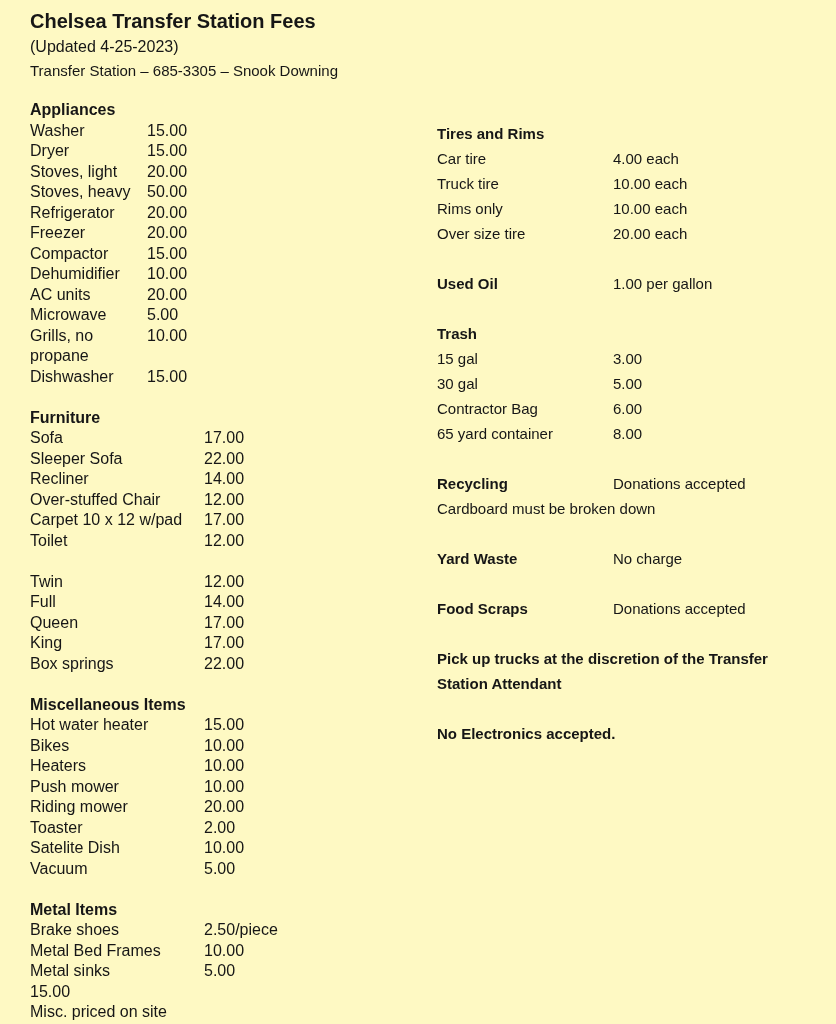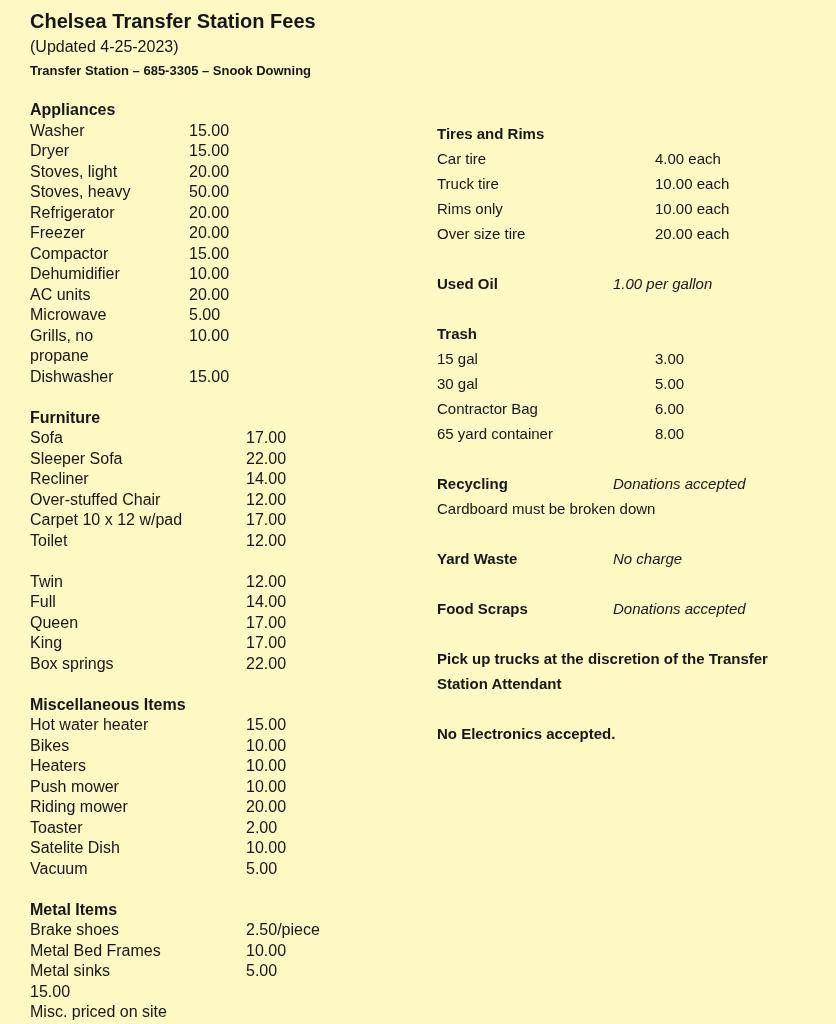--- a/index.html
+++ b/index.html
@@ -9,47 +9,47 @@
     width: 836px;
     height: 1024px;
     background: #fef9c3;
     color: #161616;
     font-family: "Liberation Sans", sans-serif;
     overflow: hidden;
   }
   .doc-header { position: absolute; left: 30px; top: 9px; }
   .doc-title   { font-size: 20px; font-weight: 700; line-height: 25px; }
   .doc-updated { font-size: 16px; font-weight: 400; line-height: 25px; }
-  .doc-contact { font-size: 13px; font-weight: 700; line-height: 24px; }
+  .doc-contact { font-size: 15px; font-weight: 400; line-height: 24px; }
 
   
   #left-col {
     position: absolute;
     left: 30px; top: 100px; width: 392px;
     font-size: 16px; line-height: 20.5px;
   }
   .fee-section { margin-bottom: 20.5px; --label-w: 174px; }
   .fee-section:last-child { margin-bottom: 0; }
   .sec-appliances { --label-w: 117px; }
   .sec-title { font-weight: 700; }
-  .fee-row { display: flex; gap: 42px; }
+  .fee-row { display: flex; }
   .fee-label { flex: none; width: var(--label-w); }
   .fee-price { flex: none; white-space: nowrap; }
 
   
   #right-col {
     position: absolute;
     left: 437px; top: 121px; width: 355px;
     font-size: 15px; line-height: 25px;
   }
   #right-col > div { margin-bottom: 25px; --label-w: 176px; }
   #right-col > div:last-child { margin-bottom: 0; }
   .inline-row { display: flex; }
   .inline-title { flex: none; width: var(--label-w); font-weight: 700; }
-  .inline-value { flex: 1; font-style: italic; }
+  .inline-value { flex: 1; }
   .inline-note { font-weight: 400; }
   .bold-text { font-weight: 700; }
 </style>
 </head>
 <body>
 
 <div class="page">
   <div class="doc-header">
     <div class="doc-title">Chelsea Transfer Station Fees</div>
     <div class="doc-updated">(Updated 4-25-2023)</div>

